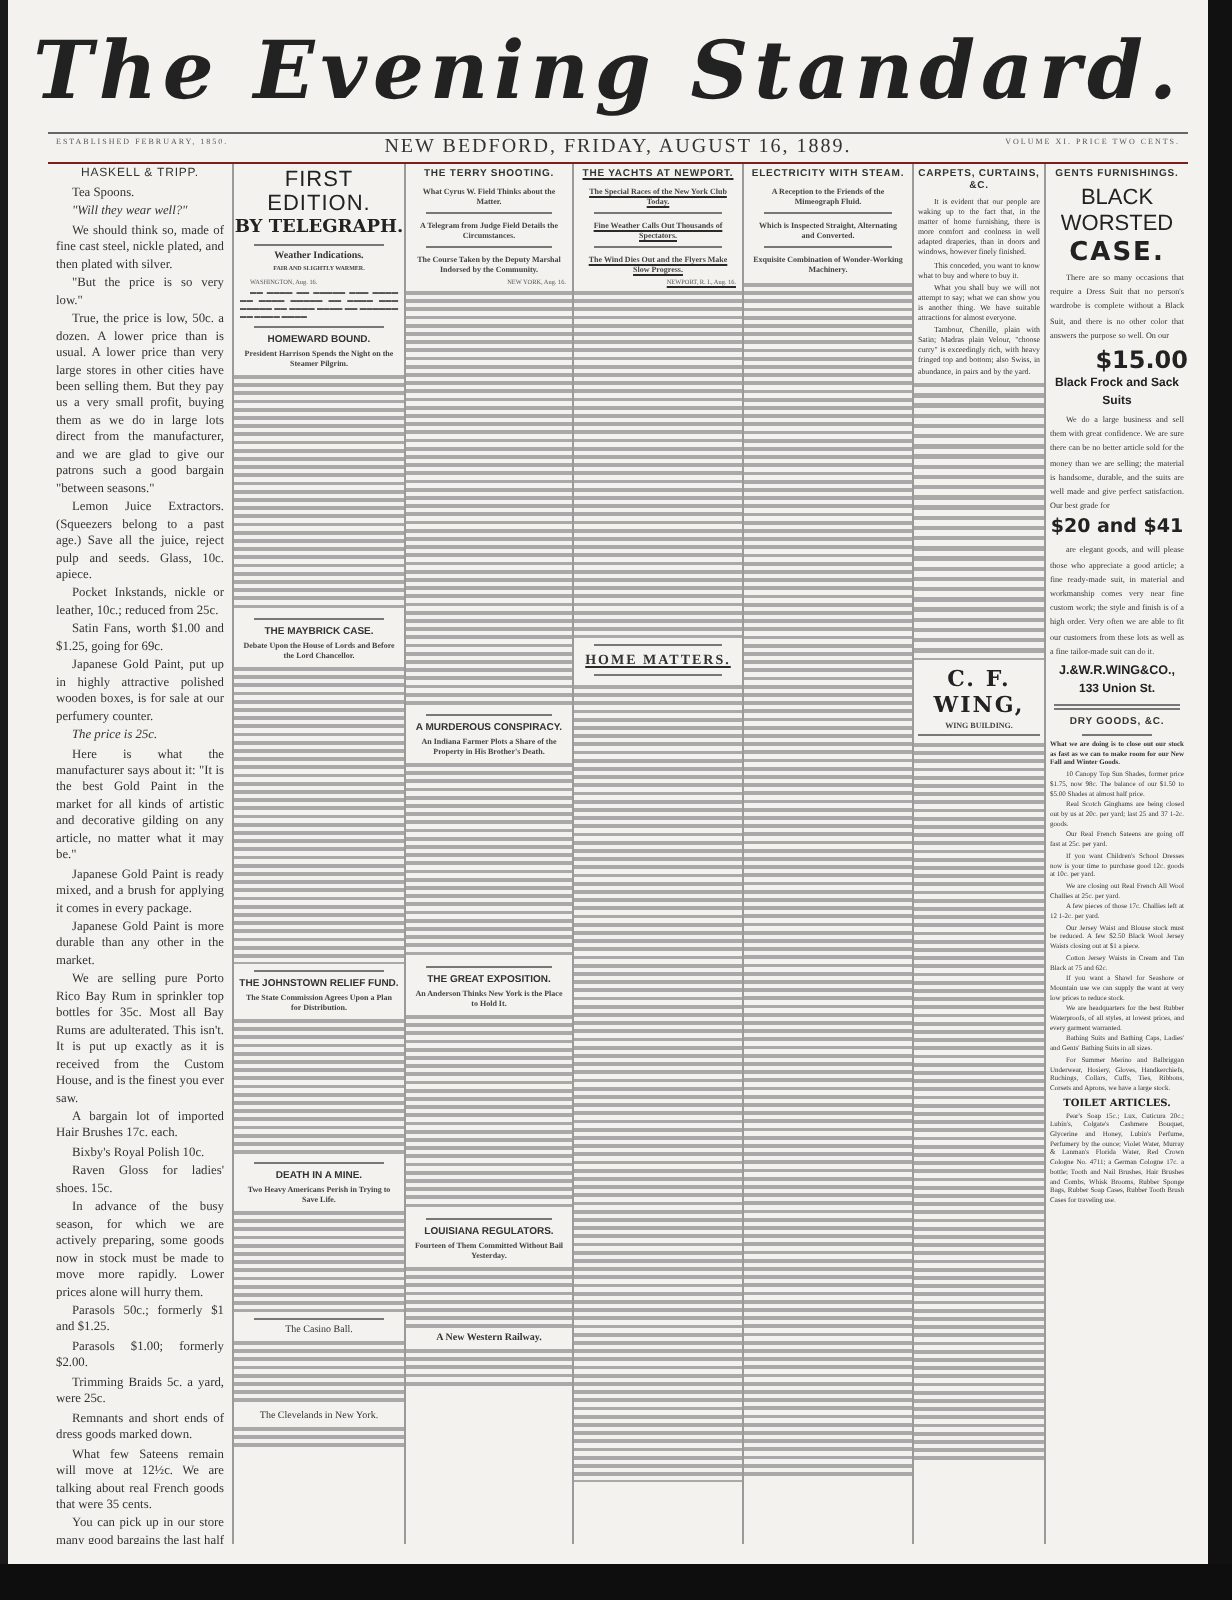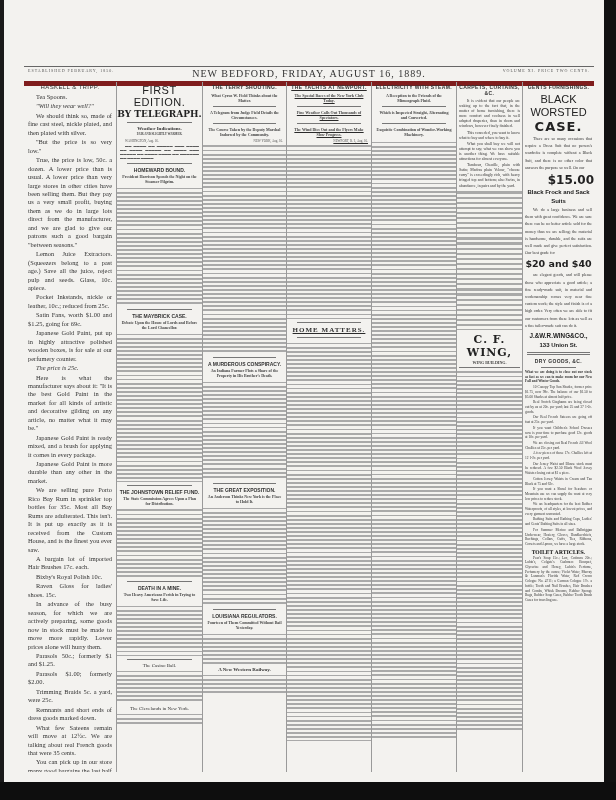--- a/index.html
+++ b/index.html
@@ -2,21 +2,21 @@
 <html><head>
 <meta charset="utf-8">
 <style>
   html,body{margin:0;padding:0;background:#1a1a1a;}
   body{width:616px;height:800px;position:relative;overflow:hidden;font-family:"Liberation Serif",serif;color:#2a2a2a;}
   .page{position:absolute;left:4px;top:0;width:600px;height:785px;background:#f3f2ef;}
   .rightedge{position:absolute;right:0;top:0;width:12px;height:800px;background:#111;}
   .bottomedge{position:absolute;left:0;bottom:0;width:616px;height:18px;background:#0e0e0e;}
   .masthead{position:absolute;left:0;top:6px;width:600px;height:68px;text-align:center;}
   .masthead .title{font-family:"DejaVu Serif",serif;font-weight:bold;font-size:40px;letter-spacing:3px;color:#222;line-height:60px;font-style:italic;}
-  .dateline{position:absolute;left:20px;top:66px;width:570px;height:14px;border-top:1px solid #666;border-bottom:5px solid #7f1d1d;font-size:10px;text-align:center;line-height:14px;letter-spacing:1px;color:#333;}
+  .dateline{position:absolute;left:20px;top:66px;width:570px;height:14px;border-top:1px solid #666;border-bottom:1px solid #7f1d1d;font-size:10px;text-align:center;line-height:14px;letter-spacing:1px;color:#333;}
   .dateline .ear{position:absolute;top:2px;font-size:4px;line-height:4px;color:#555;}
   .dateline .ear.l{left:4px;}
   .dateline .ear.r{right:4px;}
   .columns{position:absolute;left:20px;top:82px;width:570px;height:690px;}
   .col{position:absolute;top:0;height:690px;overflow:hidden;border-right:1px solid #9a9a9a;}
   .col:last-child{border-right:none;}
   .colhead{font-size:5px;font-weight:bold;text-align:center;letter-spacing:0.4px;margin:2px 0 3px;color:#333;font-family:"Liberation Sans",sans-serif;}
   .adtext{font-size:8px;line-height:9.6px;text-align:justify;padding:0 4px;color:#333;}
   .adtext p{margin:0 0 1px;text-indent:8px;}
   .adtext p.noi{text-indent:0;}
@@ -27,20 +27,23 @@
   .hd{font-family:"Liberation Sans",sans-serif;font-weight:bold;font-size:5px;text-align:center;margin:3px 2px 1px;color:#333;}
   .sub{font-size:4px;text-align:center;margin:1px 4px 2px;color:#444;font-weight:bold;line-height:5px;}
   .rule{border-top:1px solid #777;margin:3px 10px;}
   .dblrule{border-top:1px solid #777;border-bottom:1px solid #777;height:1px;margin:3px 4px;}
 </style>
 </head>
 <body>
 
 <div class="page">
 
+  <div class="masthead">
+    <div class="title">The Evening Standard.</div>
+  </div>
 
   <div class="dateline">
     <span class="ear l">ESTABLISHED FEBRUARY, 1850.</span>
     <span>NEW BEDFORD, FRIDAY, AUGUST 16, 1889.</span>
     <span class="ear r">VOLUME XI. PRICE TWO CENTS.</span>
   </div>
 
   <div class="columns">
 
     <div class="col" style="left:0;width:92px;">
@@ -181,21 +184,21 @@
       <div class="big" style="font-size:11px;font-weight:normal;line-height:13px;">BLACK WORSTED</div>
       <div class="big" style="font-family:'DejaVu Sans',sans-serif;font-size:13px;letter-spacing:1px;line-height:16px;">CASE.</div>
       <div class="adtext" style="font-size:4.1px;line-height:7.2px;padding:0 2px;">
         <p>There are so many occasions that require a Dress Suit that no person's wardrobe is complete without a Black Suit, and there is no other color that answers the purpose so well. On our</p>
       </div>
       <div class="big" style="font-family:'DejaVu Sans',sans-serif;font-size:12px;line-height:16px;text-align:right;">$15.00</div>
       <div class="big" style="font-size:6px;line-height:9px;">Black Frock and Sack Suits</div>
       <div class="adtext" style="font-size:4.1px;line-height:7.2px;padding:0 2px;">
         <p>We do a large business and sell them with great confidence. We are sure there can be no better article sold for the money than we are selling; the material is handsome, durable, and the suits are well made and give perfect satisfaction. Our best grade for</p>
       </div>
-      <div class="big" style="font-family:'DejaVu Sans',sans-serif;font-size:9.5px;line-height:14px;">$20 and $40</div>
+      <div class="big" style="font-family:'DejaVu Sans',sans-serif;font-size:9.5px;line-height:14px;">$20 and $41</div>
       <div class="adtext" style="font-size:4.1px;line-height:7.2px;padding:0 2px;">
         <p>are elegant goods, and will please those who appreciate a good article; a fine ready-made suit, in material and workmanship comes very near fine custom work; the style and finish is of a high order. Very often we are able to fit our customers from these lots as well as a fine tailor-made suit can do it.</p>
       </div>
       <div class="big" style="font-size:6.3px;line-height:10px;margin-top:2px;">J.&amp;W.R.WING&amp;CO.,</div>
       <div class="big" style="font-size:6px;line-height:8px;">133 Union St.</div>
       <div class="dblrule"></div>
       <div class="colhead">DRY GOODS, &amp;C.</div>
       <div class="rule" style="margin:2px 18px;"></div>
       <div class="adtext" style="font-size:3.5px;line-height:4.7px;padding:0 2px;">
         <p class="noi" style="font-weight:bold;">What we are doing is to close out our stock as fast as we can to make room for our New Fall and Winter Goods.</p>

